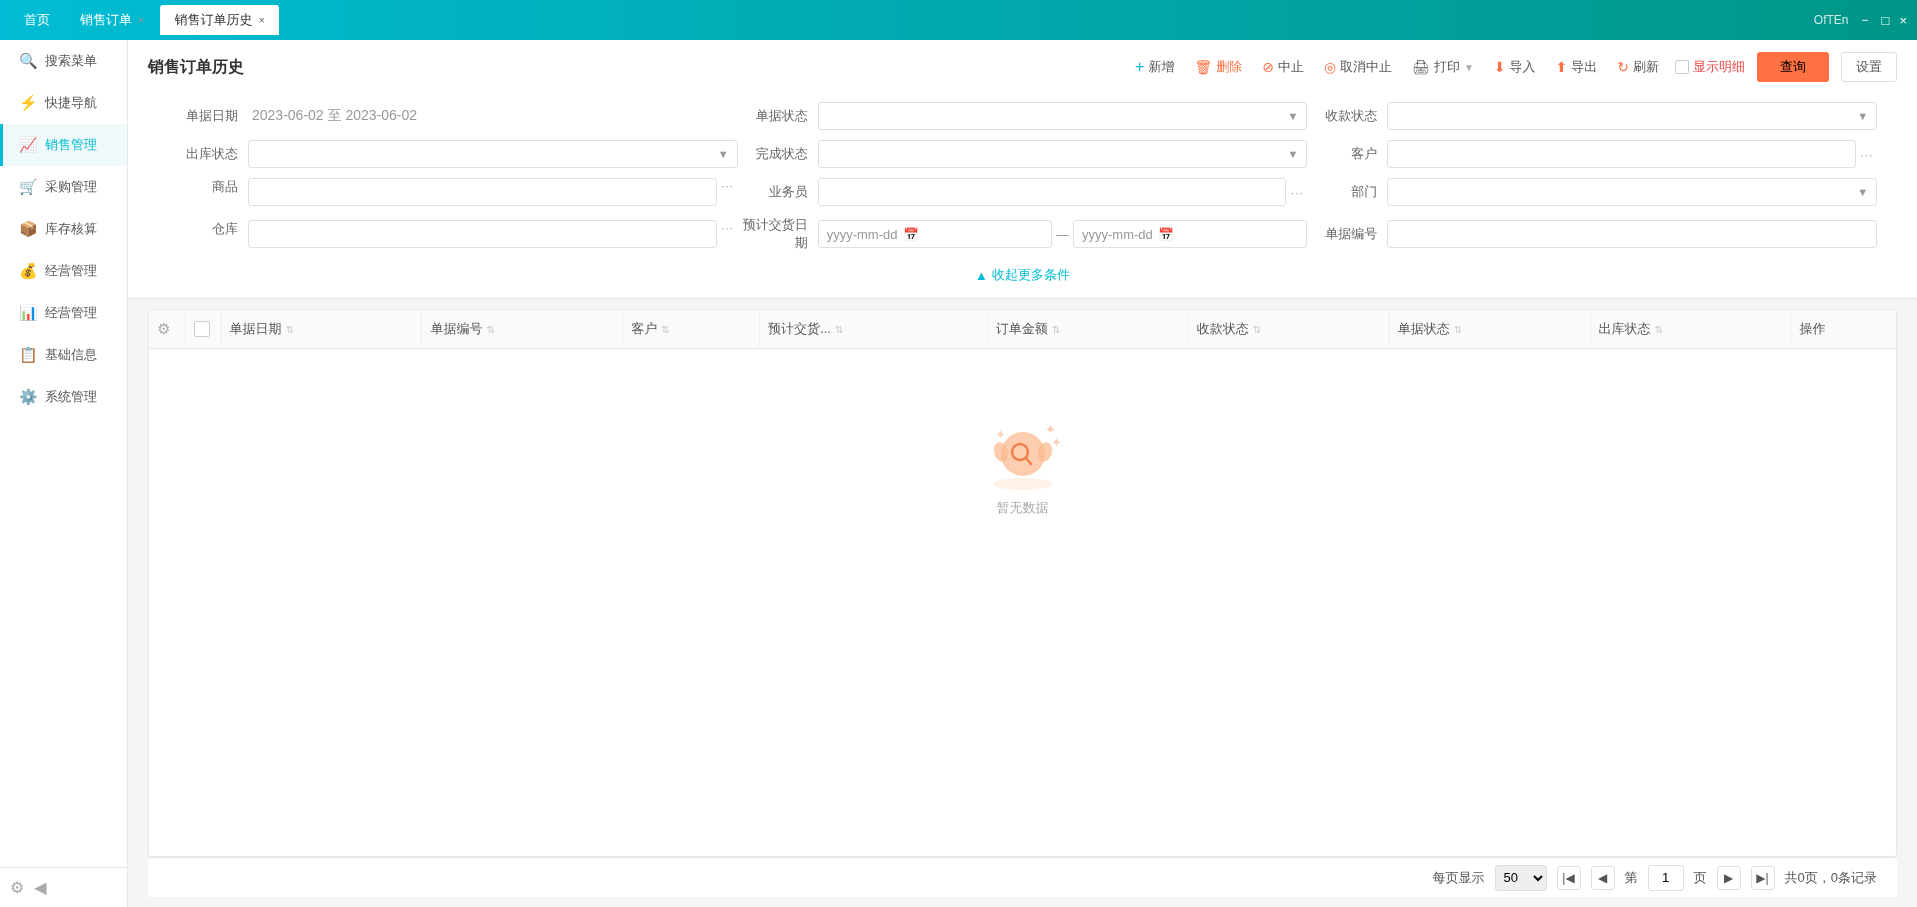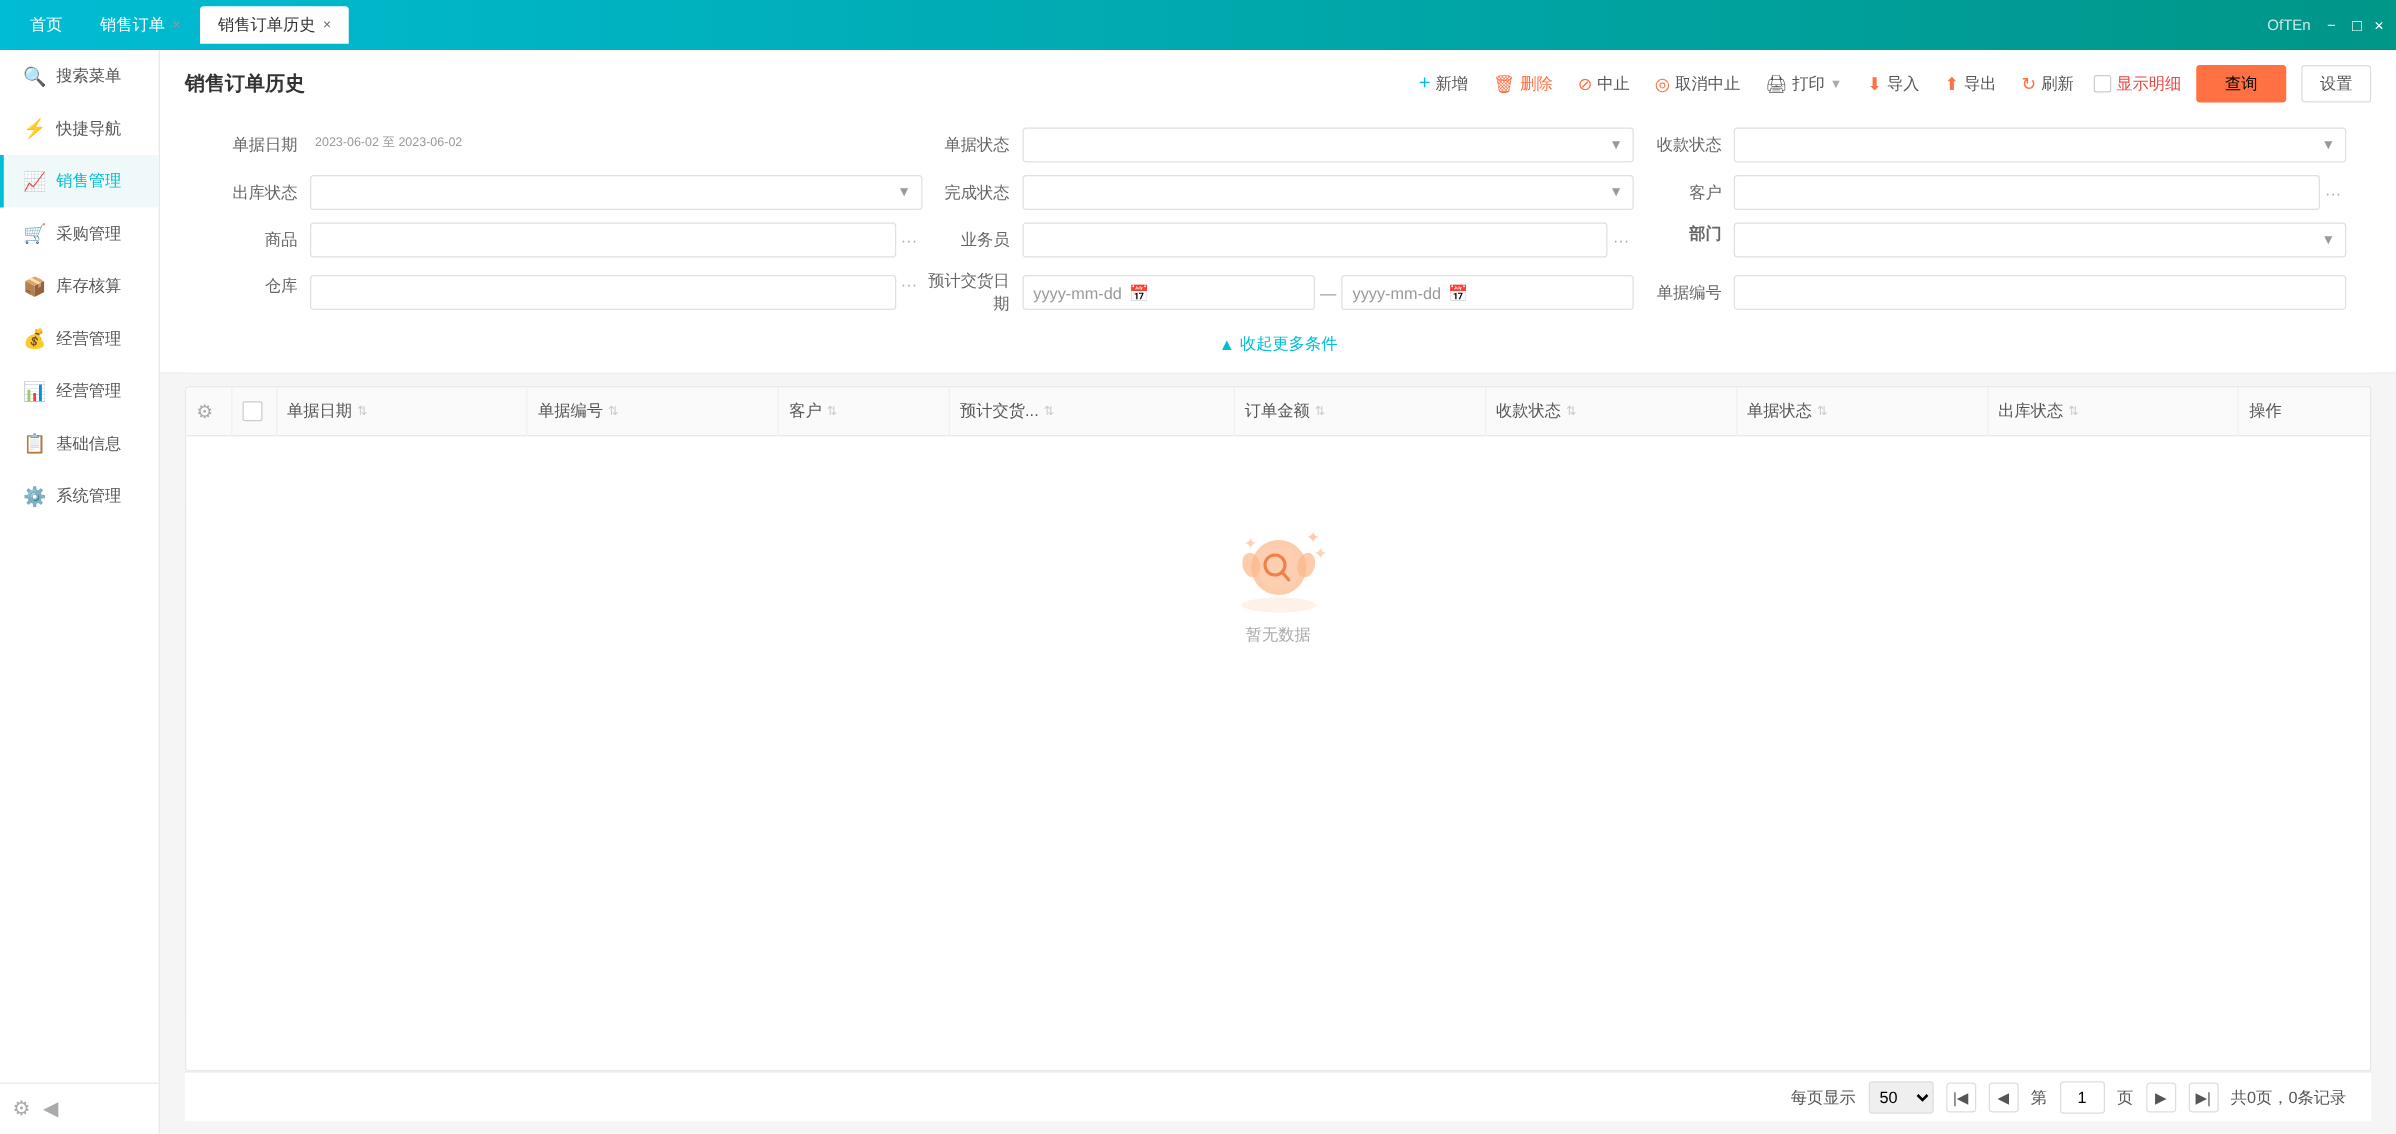--- a/index.html
+++ b/index.html
@@ -195,21 +195,21 @@
       font-size: 12px;
       cursor: pointer;
       color: #555;
     }
     .date-tag.active {
       background: #ff7043;
       color: #fff;
     }
     .date-range {
       color: #999;
-      font-size: 10px;
+      font-size: 14px;
       margin-left: 4px;
     }
     .filter-select {
       flex: 1;
       height: 28px;
       border: 1px solid #e0e0e0;
       border-radius: 3px;
       padding: 0 8px;
       background: #fff;
       color: #333;
@@ -531,31 +531,31 @@
             </div>
           </div>
           <div style="display:flex;align-items:center;flex:1;min-width:0;">
             <span class="filter-label">客户</span>
             <input class="filter-input" style="flex: 1 1 0%;">
             <span class="ellipsis-btn">···</span>
           </div>
         </div>
 
         <div class="filter-row">
-          <div style="display:flex;align-items:center;flex:1;min-width:0;">
+          <div style="display:flex;flex:1;min-width:0;">
             <span class="filter-label">商品</span>
             <input class="filter-input" style="flex: 1 1 0%;">
             <span class="ellipsis-btn">···</span>
           </div>
           <div style="display:flex;align-items:center;flex:1;min-width:0;">
             <span class="filter-label">业务员</span>
             <input class="filter-input" style="flex: 1 1 0%;">
             <span class="ellipsis-btn">···</span>
           </div>
-          <div style="display:flex;flex:1;min-width:0;font-weight:bold;">
+          <div style="display:flex;align-items:center;flex:1;min-width:0;">
             <span class="filter-label">部门</span>
             <div class="filter-select">
               <span></span>
               <span class="filter-select-arrow">▼</span>
             </div>
           </div>
         </div>
 
         <div class="filter-row">
           <div style="display:flex;align-items:flex-start;flex:1;min-width:0;">

